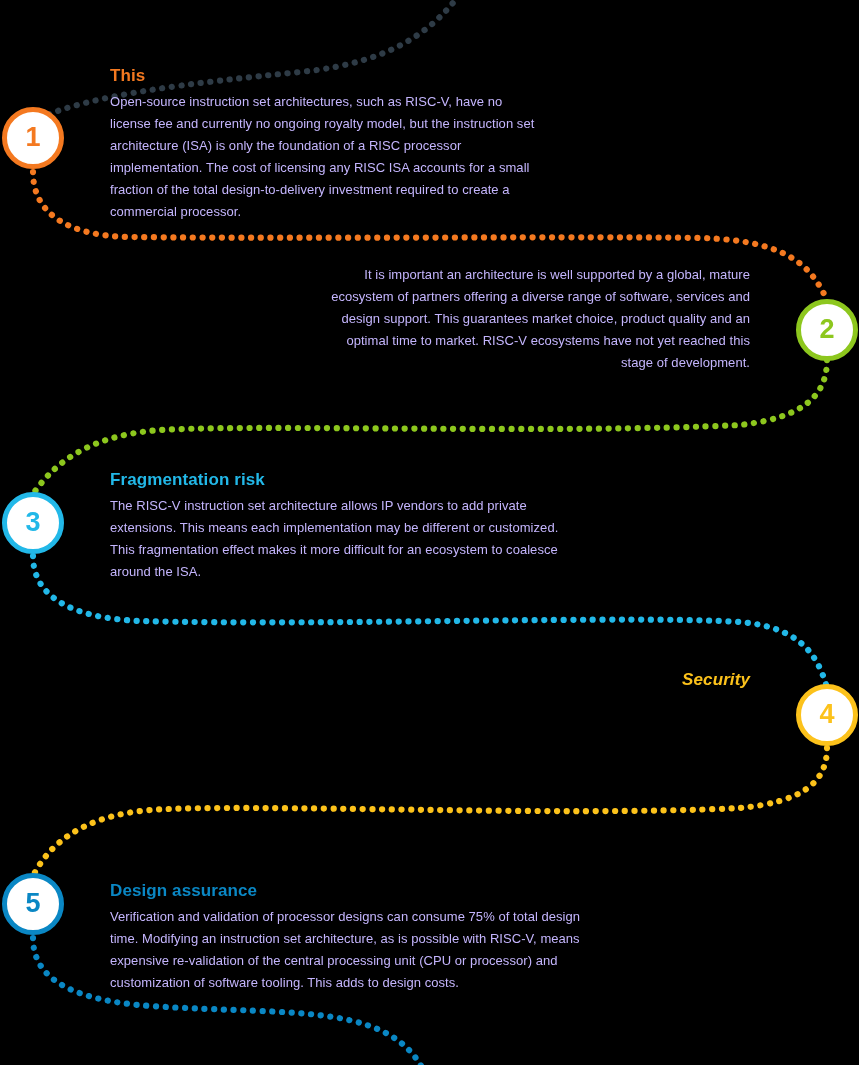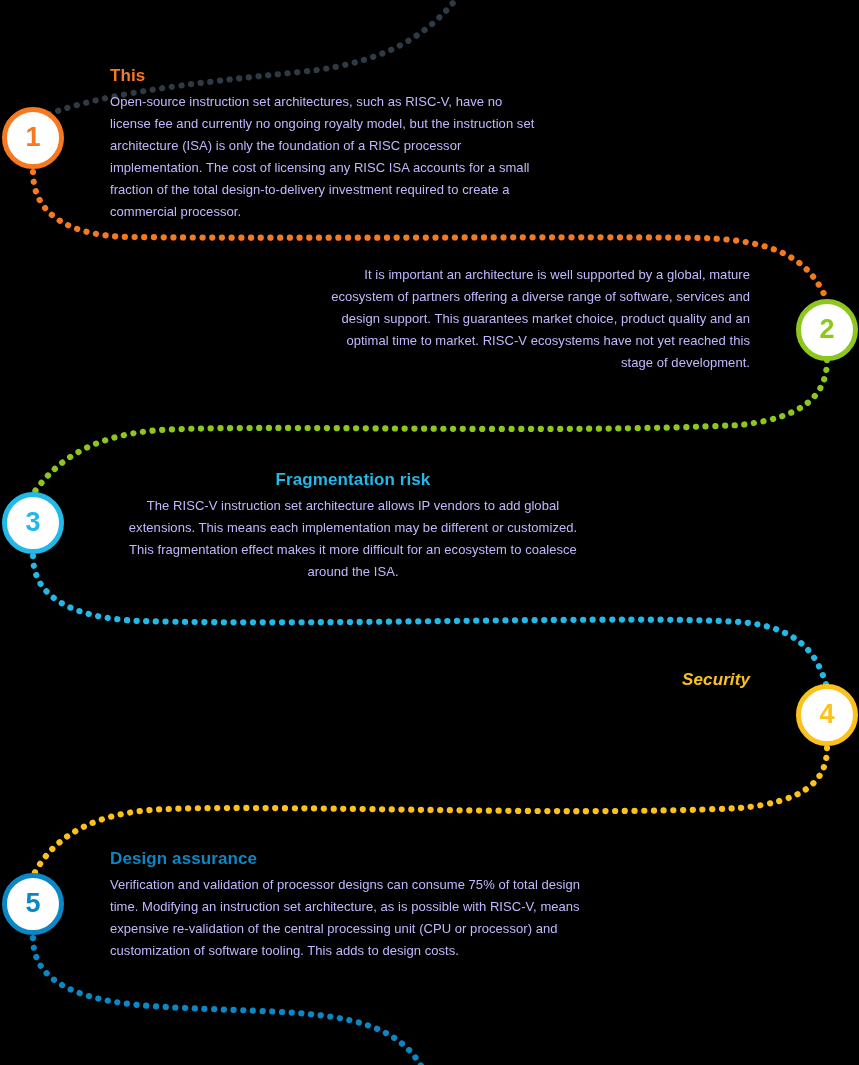--- a/index.html
+++ b/index.html
@@ -96,33 +96,33 @@
   <div class="marker" style="left:796px; top:299px; border:5px solid #8dc71e; color:#8dc71e;">
     <span class="marker-num">2</span>
   </div>
   <div class="block align-right" style="left:320px; top:264px; width:430px;">
     <p class="block-body">It is important an architecture is well supported by a global, mature ecosystem of partners offering a diverse range of software, services and design support. This guarantees market choice, product quality and an optimal time to market. RISC-V ecosystems have not yet reached this stage of development.</p>
   </div>
 
   <div class="marker" style="left:2px; top:492px; border:5px solid #22b8e8; color:#22b8e8;">
     <span class="marker-num">3</span>
   </div>
-  <div class="block align-left" style="left:118px; top:470px; width:470px;text-align:center;">
+  <div class="block align-left" style="left:110px; top:470px; width:470px;">
     <h2 class="block-title" style="color:#22b8e8;">Fragmentation risk</h2>
-    <p class="block-body">The RISC-V instruction set architecture allows IP vendors to add global extensions. This means each implementation may be different or customized. This fragmentation effect makes it more difficult for an ecosystem to coalesce around the ISA.</p>
+    <p class="block-body">The RISC-V instruction set architecture allows IP vendors to add private extensions. This means each implementation may be different or customized. This fragmentation effect makes it more difficult for an ecosystem to coalesce around the ISA.</p>
   </div>
 
   <div class="marker" style="left:796px; top:684px; border:5px solid #fcc21b; color:#fcc21b;">
     <span class="marker-num">4</span>
   </div>
   <div class="block align-right" style="left:320px; top:670px; width:430px;">
     <h2 class="block-title" style="color:#fcc21b;font-style:italic;">Security</h2>
   </div>
 
   <div class="marker" style="left:2px; top:873px; border:5px solid #0a87c4; color:#0a87c4;">
     <span class="marker-num">5</span>
   </div>
   <div class="block align-left" style="left:110px; top:849px; width:500px;">
-    <h2 class="block-title" style="color:#0a87c4;">Design assurance</h2>
+    <h2 class="block-title" style="color:#0a87c4;margin-top:32px;">Design assurance</h2>
     <p class="block-body">Verification and validation of processor designs can consume 75% of total design time. Modifying an instruction set architecture, as is possible with RISC-V, means expensive re-validation of the central processing unit (CPU or processor) and customization of software tooling. This adds to design costs.</p>
   </div>
 
 </div>
 
 </body></html>

